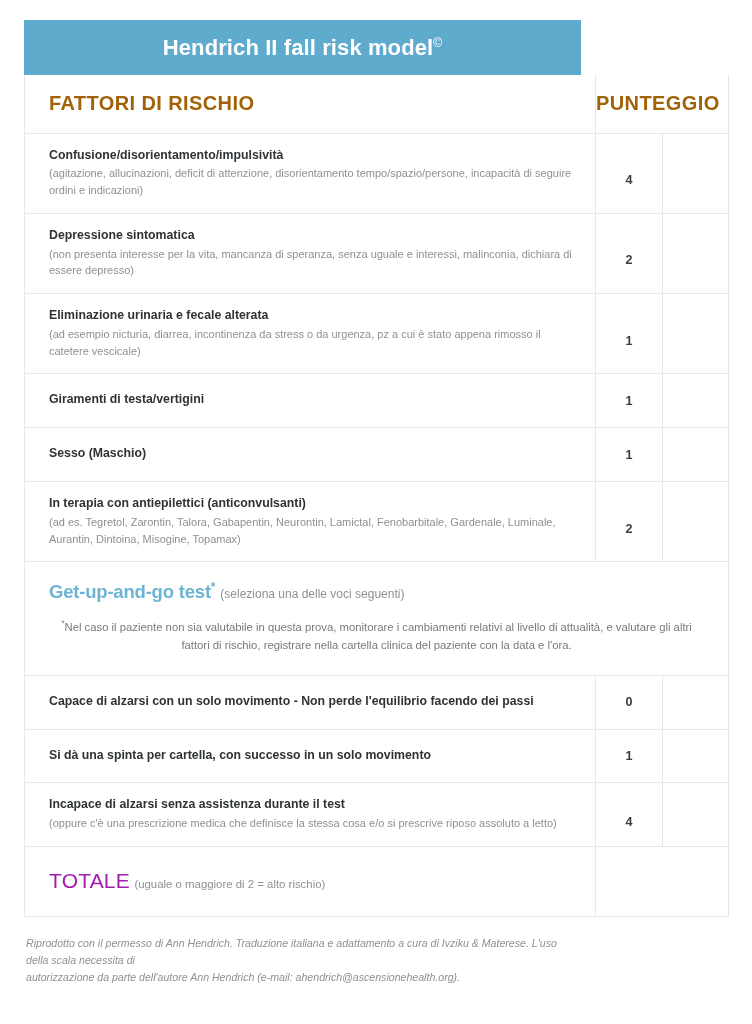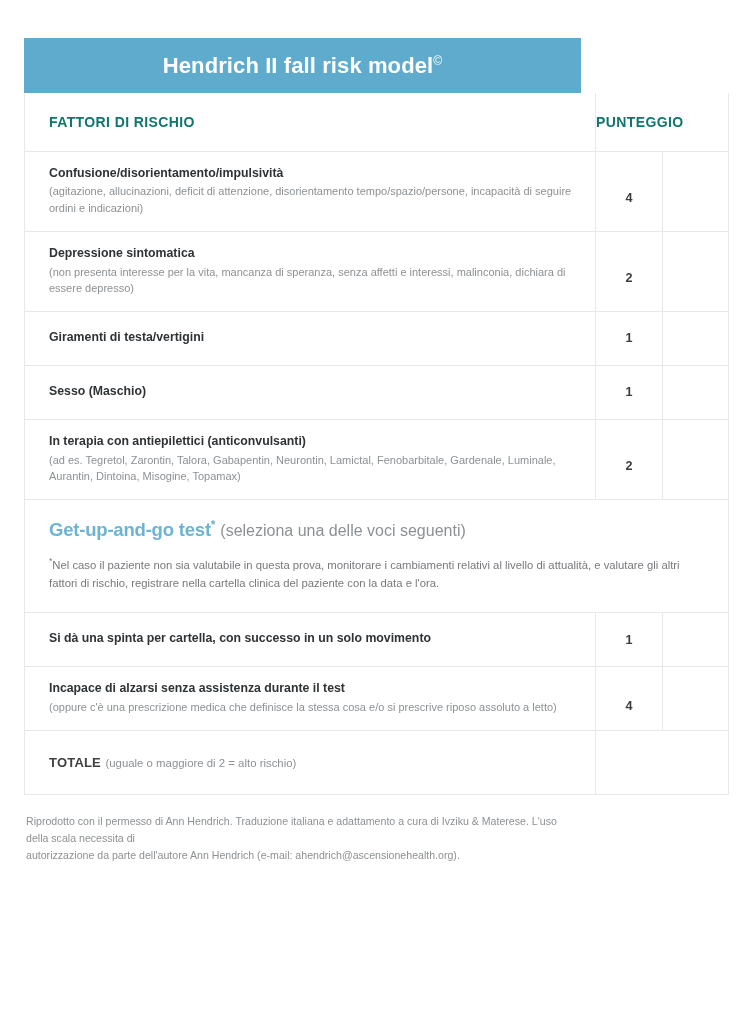--- a/index.html
+++ b/index.html
@@ -10,21 +10,21 @@
     background: #ffffff;
     font-family: "Liberation Sans", sans-serif;
     -webkit-font-smoothing: antialiased;
   }
 
   .page {
     position: relative;
     width: 605px;
     height: 1024px;
     background: #ffffff;
-    padding: 38px 24px 0 24px;
+    padding: 20px 24px 0 24px;
   }
 
   
   .title-bar {
     background: #5FABCE;
     height: 55px;
     display: flex;
     align-items: center;
     justify-content: center;
   }
@@ -55,22 +55,22 @@
     vertical-align: middle;
   }
 
   
   tr.colhead td {
     border-top: none;
     height: 58px;
     padding: 0 0 0 24px;
   }
   tr.colhead .chead-label {
-    color: #0f766e;
-    font-size: 14px;
+    color: #a16207;
+    font-size: 20px;
     font-weight: bold;
     letter-spacing: 0.4px;
   }
   tr.colhead td.score-head {
     padding: 0;
     text-align: center;
     border-right: none;
   }
   tr.colhead td.check-head {
     border-left: none;
@@ -116,58 +116,59 @@
     font-size: 18.5px;
     font-weight: bold;
     letter-spacing: -0.2px;
   }
   td.section .sec-title .star {
     font-size: 12px;
     vertical-align: super;
   }
   td.section .sec-hint {
     color: #8d9194;
-    font-size: 16px;
+    font-size: 12px;
     font-weight: normal;
     letter-spacing: 0;
   }
   td.section .sec-note {
     color: #77797c;
     font-size: 11.3px;
     line-height: 1.62;
     margin-top: 14px;
+    text-align: center;
   }
   td.section .sec-note .nstar { vertical-align: super; font-size: 8.5px; }
 
   
   td.total {
     padding: 22px 24px 23px 24px;
   }
   td.total .t-label {
-    color: #404040;
-    font-size: 13px;
-    font-weight: bold;
+    color: #a21caf;
+    font-size: 21px;
+    font-weight: normal;
     letter-spacing: 0.2px;
   }
   td.total .t-hint {
     color: #8d9194;
     font-size: 11.4px;
     font-weight: normal;
   }
   td.total-box { background: #ffffff; }
 
   
   .footer {
     margin-top: 18px;
     padding: 0 2px 0 2px;
     color: #8d9194;
     font-size: 10.6px;
     line-height: 1.62;
   }
-  .footer p { margin: 0; }
+  .footer p { margin: 0; font-style: italic; }
 </style>
 </head>
 <body>
 
 <div class="page">
 
   <div class="title-bar">
     <div class="title">
       <span>Hendrich II fall risk model</span><span class="cmark">©</span>
     </div>
@@ -196,26 +197,34 @@
           <div class="f-title">Confusione/disorientamento/impulsività</div>
           <div class="f-sub">(agitazione, allucinazioni, deficit di attenzione, disorientamento tempo/spazio/persone, incapacità di seguire ordini e indicazioni)</div>
         </td>
         <td class="score">4</td>
         <td class="check"></td>
       </tr>
 
       <tr>
         <td class="factor">
           <div class="f-title">Depressione sintomatica</div>
-          <div class="f-sub">(non presenta interesse per la vita, mancanza di speranza, senza affetti e interessi, malinconia, dichiara di essere depresso)</div>
+          <div class="f-sub">(non presenta interesse per la vita, mancanza di speranza, senza uguale e interessi, malinconia, dichiara di essere depresso)</div>
         </td>
         <td class="score">2</td>
         <td class="check"></td>
       </tr>
 
+      <tr>
+        <td class="factor">
+          <div class="f-title">Eliminazione urinaria e fecale alterata</div>
+          <div class="f-sub">(ad esempio nicturia, diarrea, incontinenza da stress o da urgenza, pz a cui è stato appena rimosso il catetere vescicale)</div>
+        </td>
+        <td class="score">1</td>
+        <td class="check"></td>
+      </tr>
 
       <tr>
         <td class="factor single">
           <div class="f-title">Giramenti di testa/vertigini</div>
         </td>
         <td class="score mid">1</td>
         <td class="check"></td>
       </tr>
 
       <tr>
@@ -238,20 +247,27 @@
       <tr>
         <td class="section" colspan="3">
           <div class="sec-title">
             <span>Get-up-and-go test</span><span class="star">*</span>
             <span class="sec-hint">(seleziona una delle voci seguenti)</span>
           </div>
           <div class="sec-note"><span class="nstar">*</span><span>Nel caso il paziente non sia valutabile in questa prova, monitorare i cambiamenti relativi al livello di attualità, e valutare gli altri fattori di rischio, registrare nella cartella clinica del paziente con la data e l'ora.</span></div>
         </td>
       </tr>
 
+      <tr>
+        <td class="factor single">
+          <div class="f-title">Capace di alzarsi con un solo movimento - Non perde l'equilibrio facendo dei passi</div>
+        </td>
+        <td class="score mid">0</td>
+        <td class="check"></td>
+      </tr>
 
       <tr>
         <td class="factor single">
           <div class="f-title">Si dà una spinta per cartella, con successo in un solo movimento</div>
         </td>
         <td class="score mid">1</td>
         <td class="check"></td>
       </tr>
 
 

